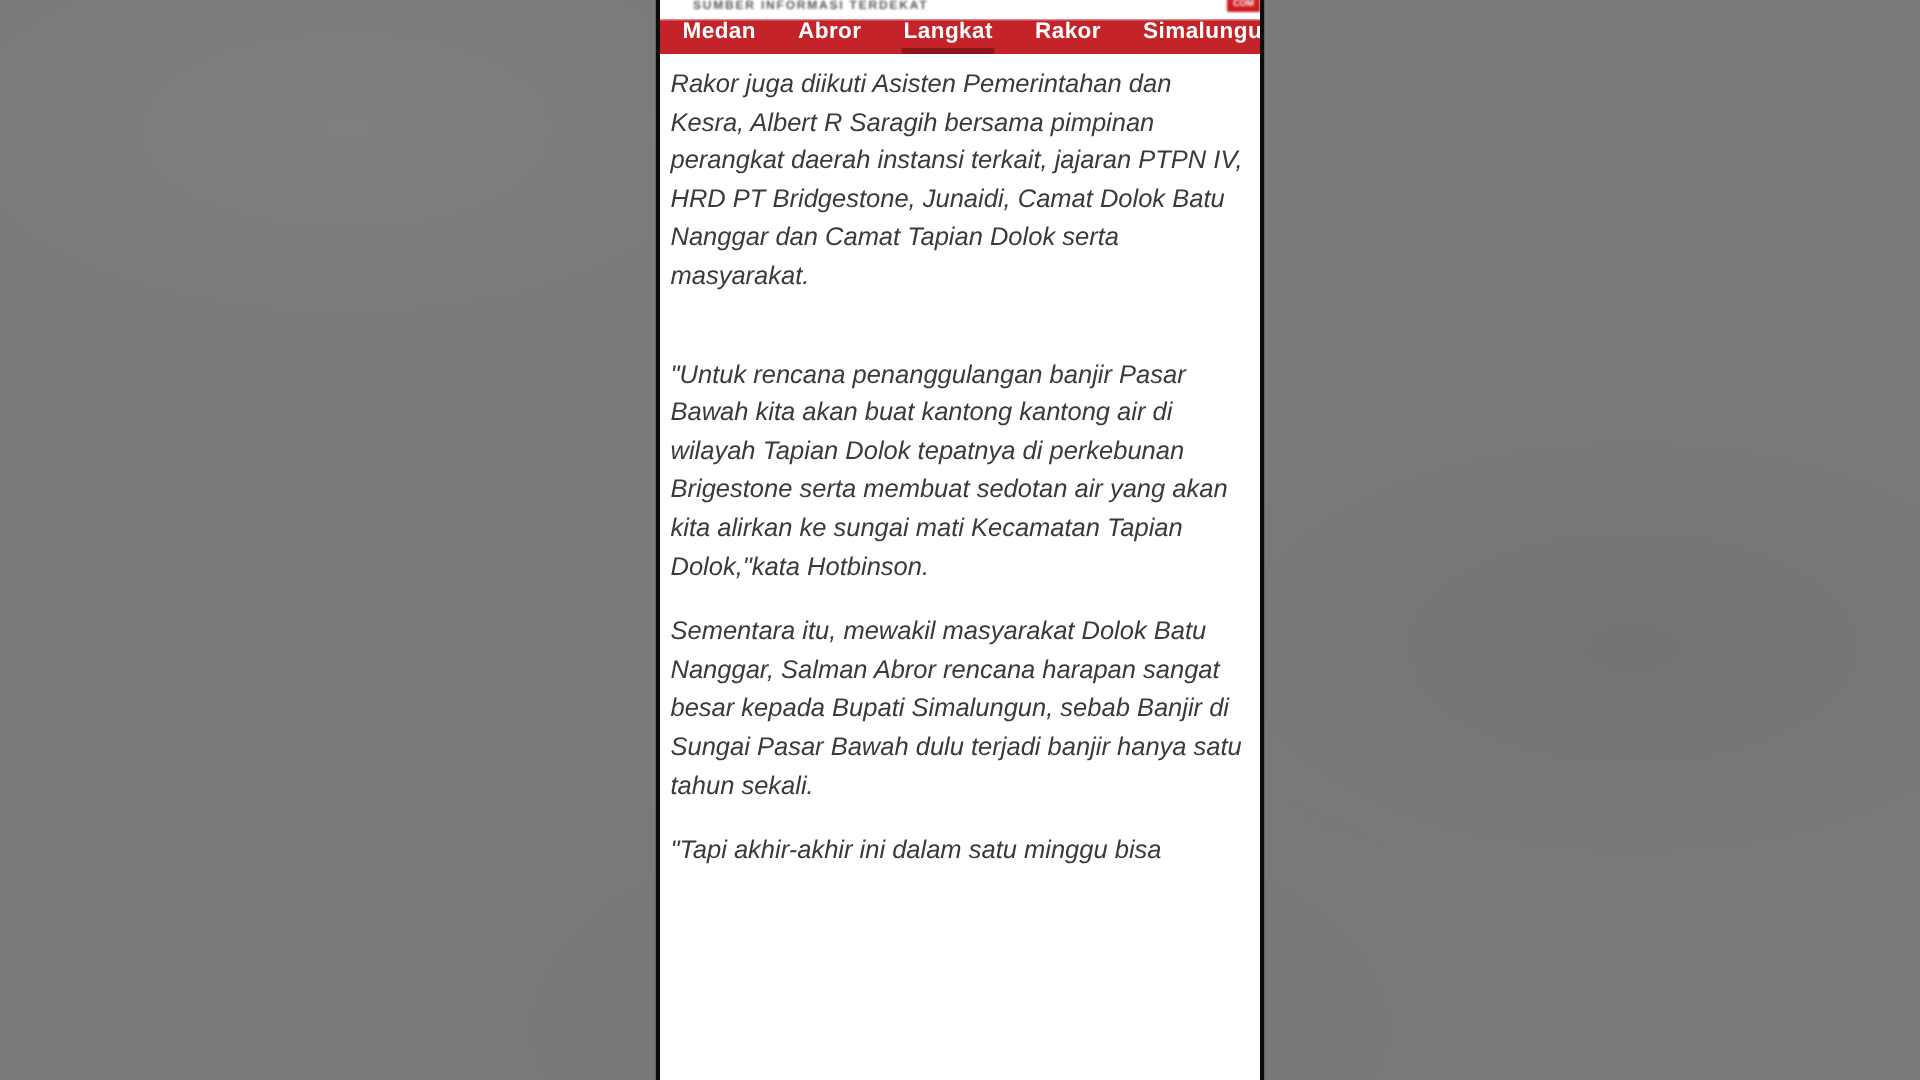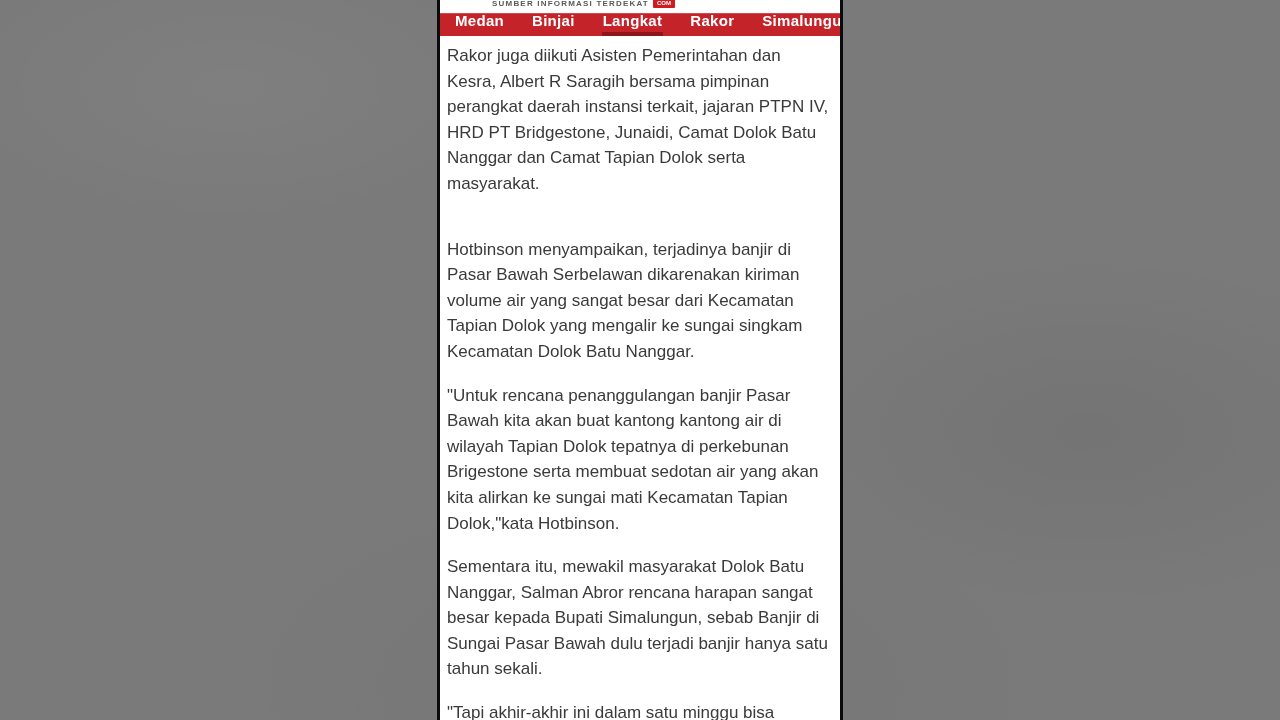--- a/index.html
+++ b/index.html
@@ -31,24 +31,24 @@
     border-left: 3px solid #0b0b0b;
     border-right: 3px solid #0b0b0b;
     overflow: hidden;
   }
 
   
   .masthead {
     height: 13px;
     overflow: hidden;
     display: flex;
-    justify-content: flex-start;
+    justify-content: space-between;
     align-items: flex-start;
     gap: 4px;
-    padding-left: 52px;
+    padding-left: 22px;
     background: #ffffff;
   }
   .tagline {
     font-size: 8px;
     font-weight: bold;
     letter-spacing: 1.2px;
     color: #5a5a5a;
     filter: blur(0.7px);
     transform: translateY(-1px);
     white-space: nowrap;
@@ -90,47 +90,46 @@
     border-bottom-color: #8c161a;
   }
 
   .article {
     padding: 7px 9px 0 7px;
     font-size: 17px;
     line-height: 25.6px;
     color: #3a3a3a;
     text-align: left;
   }
-  .article p { margin: 0 0 18px; }
+  .article p { margin: 0 0 18px; font-style: italic; }
   .article p.gap-after { margin-bottom: 40px; }
   .article p.clipped { margin-bottom: 0; }
 </style>
 </head>
 <body>
 
 <div class="stage">
   <div class="backdrop"></div>
 
   <div class="column">
 
     <div class="masthead">
       <span class="tagline">SUMBER INFORMASI TERDEKAT</span>
       <span class="badge">COM</span>
     </div>
 
     <nav class="navbar">
       <a class="nav-item">Medan</a>
-      <a class="nav-item">Binjai</a>
+      <a class="nav-item">Abror</a>
       <a class="nav-item active">Langkat</a>
       <a class="nav-item">Rakor</a>
       <a class="nav-item">Simalungun</a>
     </nav>
 
     <div class="article">
       <p class="gap-after">Rakor juga diikuti Asisten Pemerintahan dan Kesra, Albert R Saragih bersama pimpinan perangkat daerah instansi terkait, jajaran PTPN IV, HRD PT Bridgestone, Junaidi, Camat Dolok Batu Nanggar dan Camat Tapian Dolok serta masyarakat.</p>
-      <p>Hotbinson menyampaikan, terjadinya banjir di Pasar Bawah Serbelawan dikarenakan kiriman volume air yang sangat besar dari Kecamatan Tapian Dolok yang mengalir ke sungai singkam Kecamatan Dolok Batu Nanggar.</p>
       <p>"Untuk rencana penanggulangan banjir Pasar Bawah kita akan buat kantong kantong air di wilayah Tapian Dolok tepatnya di perkebunan Brigestone serta membuat sedotan air yang akan kita alirkan ke sungai mati Kecamatan Tapian Dolok,"kata Hotbinson.</p>
       <p>Sementara itu, mewakil masyarakat Dolok Batu Nanggar, Salman Abror rencana harapan sangat besar kepada Bupati Simalungun, sebab Banjir di Sungai Pasar Bawah dulu terjadi banjir hanya satu tahun sekali.</p>
       <p class="clipped">"Tapi akhir-akhir ini dalam satu minggu bisa</p>
     </div>
 
   </div>
 </div>
 
 </body></html>

